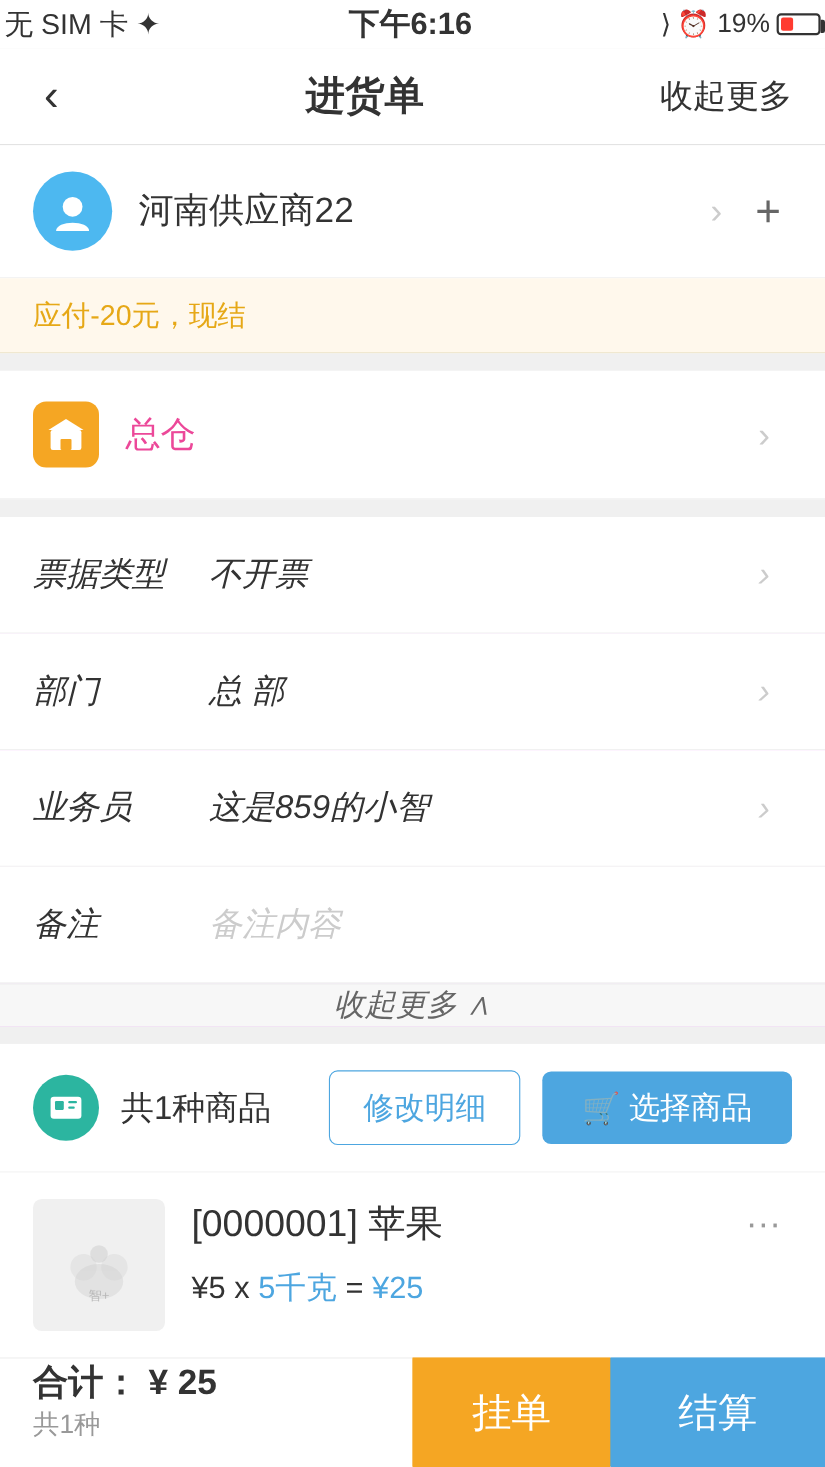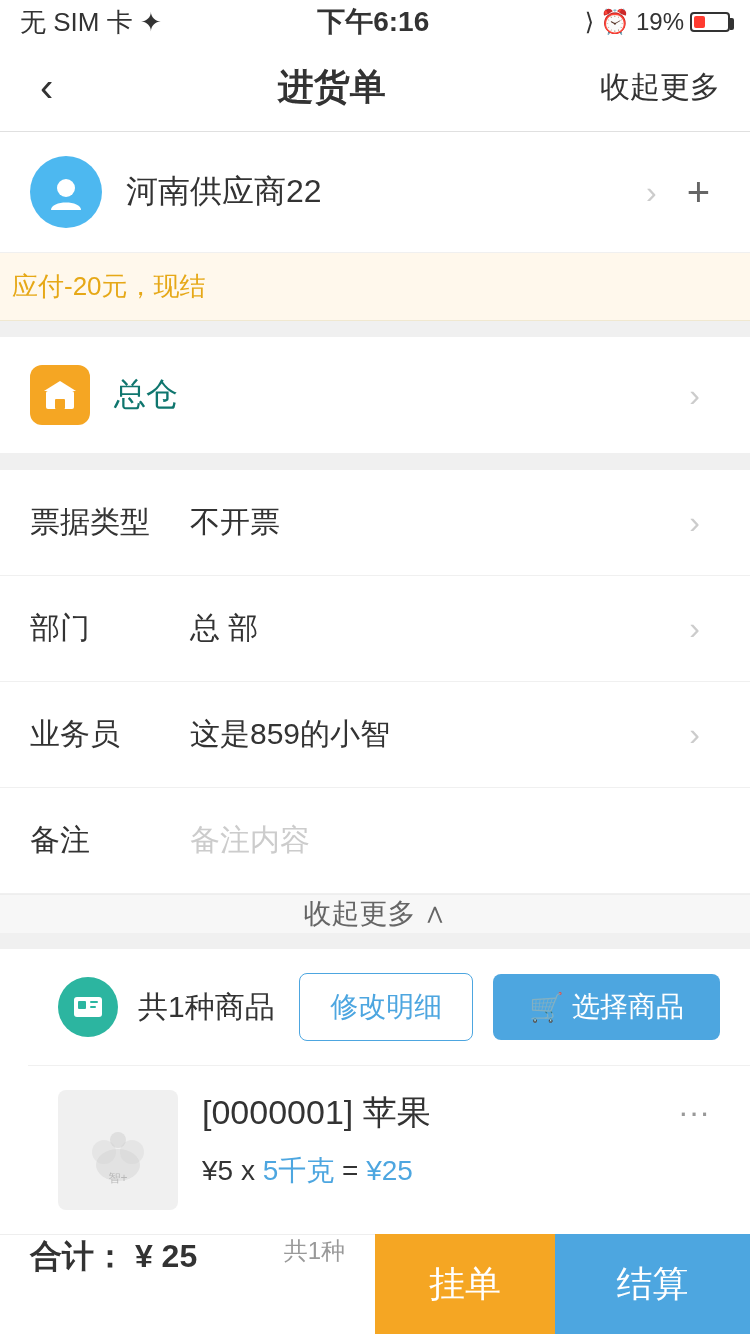--- a/index.html
+++ b/index.html
@@ -13,21 +13,21 @@
       color: #333;
     }
 
     
     .status-bar {
       height: 44px;
       background: #fff;
       display: flex;
       align-items: center;
       justify-content: space-between;
-      padding: 0 20px;
+      padding: 0 4px;
       font-size: 26px;
     }
     .status-left { display: flex; align-items: center; gap: 8px; }
     .status-center { font-weight: 600; font-size: 28px; }
     .status-right { display: flex; align-items: center; gap: 6px; font-size: 24px; }
     .battery-icon {
       width: 40px; height: 20px; border: 2px solid #333; border-radius: 4px; position: relative; display: inline-block;
     }
     .battery-icon::after {
       content: '';
@@ -110,21 +110,21 @@
     }
     .plus-btn {
       font-size: 40px;
       color: #666;
       cursor: pointer;
       padding: 4px 10px;
     }
 
     .notice-bar {
       background: #fff8ec;
-      padding: 16px 12px;
+      padding: 16px 30px;
       font-size: 26px;
       color: #e6a817;
       border-bottom: 1px solid #f0e8d0;
     }
 
     
     .warehouse-section {
       background: #fff;
       margin-top: 16px;
       margin-bottom: 16px;
@@ -140,27 +140,28 @@
       width: 60px; height: 60px;
       background: #f5a623;
       border-radius: 12px;
       display: flex; align-items: center; justify-content: center;
       margin-right: 24px;
       flex-shrink: 0;
     }
     .row-label {
       flex: 1;
       font-size: 32px;
-      color: #0f766e;
+      color: #ec4899;
     }
 
     
     .form-section {
       background: #f0abfc;
       margin-bottom: 16px;
+      font-style: italic;
     }
     .form-row {
       display: flex;
       align-items: center;
       padding: 32px 30px;
       background: #fff;
       border-bottom: 1px solid #f0f0f0;
     }
     .form-key {
       font-size: 30px;
@@ -184,21 +185,20 @@
       font-size: 28px;
       color: #666;
       cursor: pointer;
       border-top: 1px solid #eee;
     }
 
     
     .products-section {
       background: #fff;
       margin-bottom: 0;
-      padding-left: 28px;
     }
     .products-header {
       display: flex;
       align-items: center;
       padding: 24px 30px;
       border-bottom: 1px solid #f0f0f0;
     }
     .products-icon {
       width: 60px; height: 60px;
       background: #2cb5a0;
@@ -278,22 +278,22 @@
       left: 0;
       width: 750px;
       height: 100px;
       display: flex;
       align-items: stretch;
     }
     .bottom-total {
       flex: 1;
       background: #fff;
       display: flex;
-      flex-direction: row;
-      justify-content: space-between;
+      flex-direction: column;
+      justify-content: flex-start;
       padding: 0 30px;
       border-top: 1px solid #eee;
     }
     .total-amount {
       font-size: 32px;
       color: #333;
       font-weight: 600;
     }
     .total-count {
       font-size: 24px;

